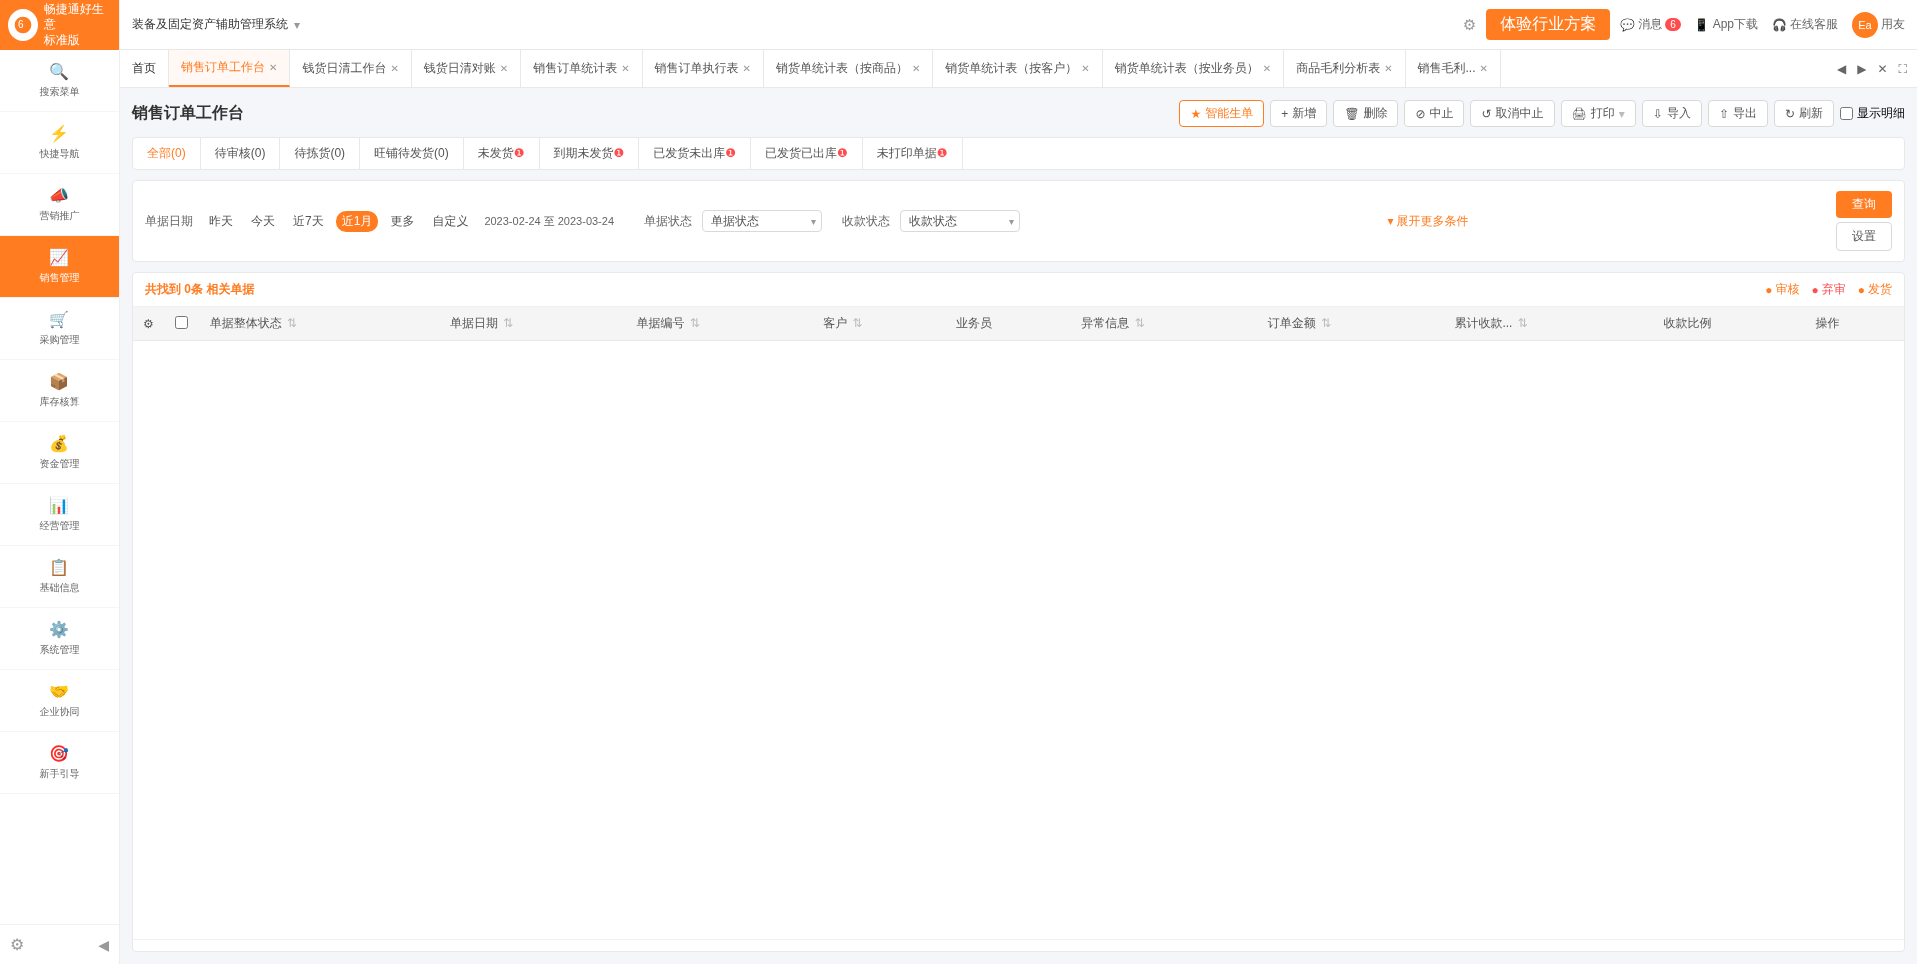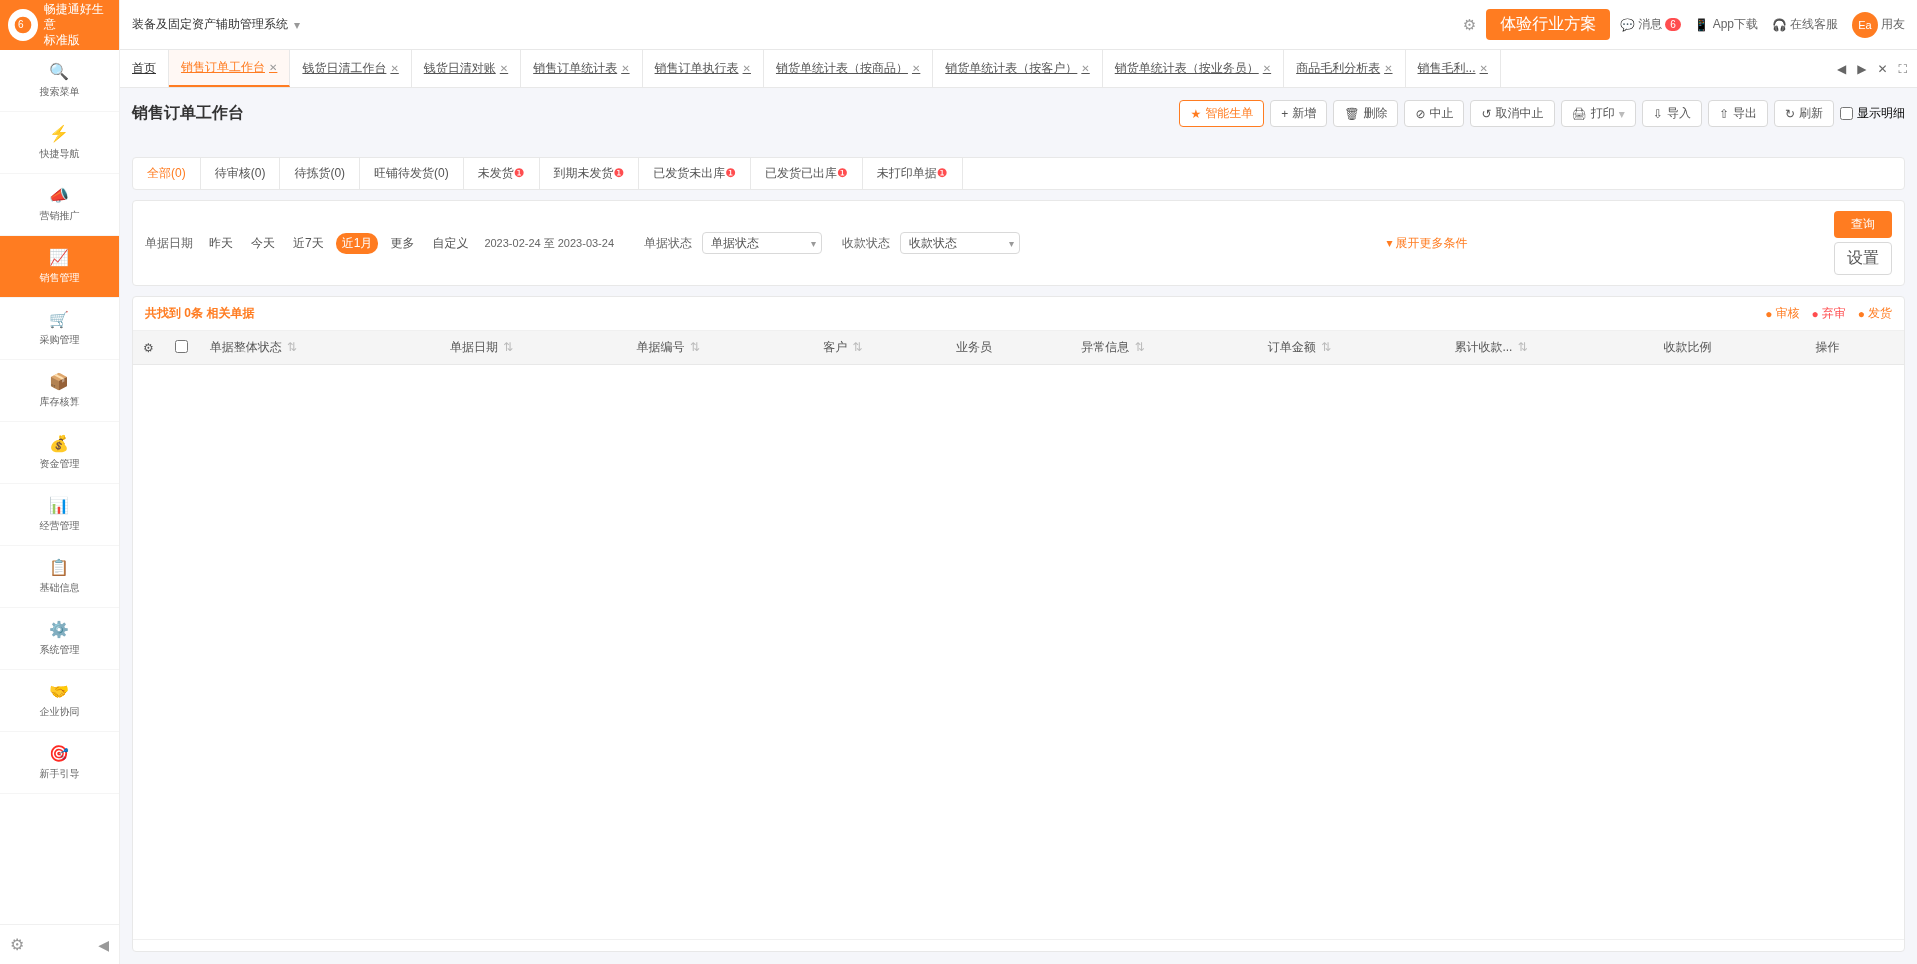--- a/index.html
+++ b/index.html
@@ -27,59 +27,59 @@
     .topbar-title { font-size: 13px; color: #333; flex: 1; display: flex; align-items: center; gap: 6px; }
     .topbar-title-arrow { color: #999; }
     .topbar-btn-orange { background: #ff7c21; color: #fff; border: none; border-radius: 4px; padding: 5px 14px; cursor: pointer; font-size: 16px; }
     .topbar-actions { display: flex; align-items: center; gap: 14px; color: #666; }
     .topbar-action-item { display: flex; align-items: center; gap: 3px; cursor: pointer; font-size: 12px; }
     .badge { background: #ff4d4f; color: #fff; border-radius: 10px; padding: 1px 5px; font-size: 10px; }
     .avatar-circle { width: 26px; height: 26px; border-radius: 50%; background: #ff7c21; color: #fff; display: flex; align-items: center; justify-content: center; font-size: 11px; }
 
     
     .tabbar { height: 38px; background: #fff; border-bottom: 1px solid #e8e8e8; display: flex; align-items: center; overflow: hidden; flex-shrink: 0; }
-    .tab { display: flex; align-items: center; padding: 0 12px; height: 100%; cursor: pointer; white-space: nowrap; color: #555; border-right: 1px solid #e8e8e8; gap: 4px; font-size: 12px; flex-shrink: 0; text-decoration: underline; }
+    .tab { display: flex; align-items: center; padding: 0 12px; height: 100%; cursor: pointer; white-space: nowrap; color: #555; border-right: 1px solid #e8e8e8; gap: 4px; font-size: 12px; flex-shrink: 0; }
     .tab.active { color: #ff7c21; border-bottom: 2px solid #ff7c21; background: #fff8f4; }
     .tab-home { background: #fff; color: #333; font-weight: 500; }
     .tab-close { color: #999; font-size: 10px; cursor: pointer; }
     .tabbar-nav { display: flex; align-items: center; padding: 0 6px; gap: 3px; margin-left: auto; }
     .tabbar-nav-btn { cursor: pointer; color: #666; padding: 2px 4px; }
 
     
     .content { flex: 1; overflow: hidden; display: flex; flex-direction: column; background: #f5f6fa; }
     .content-inner { flex: 1; overflow-y: auto; padding: 12px; display: flex; flex-direction: column; }
 
     
     .page-header { display: flex; align-items: center; justify-content: space-between; margin-bottom: 10px; }
     .page-title { font-size: 16px; font-weight: bold; color: #333; }
     .page-actions { display: flex; align-items: center; gap: 6px; }
     .btn-smart { background: #fff; border: 1px solid #ff7c21; color: #ff7c21; border-radius: 4px; padding: 4px 10px; cursor: pointer; display: flex; align-items: center; gap: 4px; font-size: 12px; }
     .btn-outline { background: #fff; border: 1px solid #d9d9d9; color: #555; border-radius: 4px; padding: 4px 10px; cursor: pointer; display: flex; align-items: center; gap: 4px; font-size: 12px; }
 
     
-    .sub-tabs { display: flex; align-items: center; gap: 0; background: #fff; border-radius: 4px; margin-bottom: 10px; border: 1px solid #e8e8e8; overflow: hidden; margin-top: 20px; }
+    .sub-tabs { display: flex; align-items: center; gap: 0; background: #fff; border-radius: 4px; margin-bottom: 10px; border: 1px solid #e8e8e8; overflow: hidden; }
     .sub-tab { padding: 7px 14px; cursor: pointer; color: #555; font-size: 12px; white-space: nowrap; border-right: 1px solid #e8e8e8; }
     .sub-tab.active { color: #ff7c21; font-weight: 500; }
     .sub-tab-count { color: inherit; }
     .sub-tab-count.red { color: #ff4d4f; }
 
     
     .filter-bar { background: #fff; border-radius: 4px; padding: 10px 12px; margin-bottom: 10px; border: 1px solid #e8e8e8; }
     .filter-row { display: flex; align-items: center; gap: 10px; flex-wrap: wrap; }
     .filter-label { color: #666; white-space: nowrap; font-size: 12px; }
     .filter-date-options { display: flex; gap: 6px; align-items: center; }
     .filter-date-btn { padding: 2px 6px; cursor: pointer; color: #555; font-size: 12px; border-radius: 2px; }
     .filter-date-btn.active { background: #ff7c21; color: #fff; border-radius: 10px; }
     .filter-date-range { color: #666; font-size: 11px; }
     .filter-select { border: 1px solid #d9d9d9; border-radius: 4px; padding: 3px 22px 3px 8px; color: #555; font-size: 12px; background: #fff; cursor: pointer; min-width: 120px; appearance: none; position: relative; }
     .filter-select-wrap { position: relative; display: inline-block; }
     .filter-select-wrap::after { content: '▾'; position: absolute; right: 6px; top: 50%; transform: translateY(-50%); color: #999; pointer-events: none; font-size: 10px; }
     .expand-btn { color: #ff7c21; cursor: pointer; display: flex; align-items: center; gap: 3px; font-size: 12px; margin-left: auto; }
     .btn-query { background: #ff7c21; color: #fff; border: none; border-radius: 4px; padding: 5px 16px; cursor: pointer; font-size: 12px; }
-    .btn-setting { background: #fff; border: 1px solid #d9d9d9; color: #555; border-radius: 4px; padding: 5px 12px; cursor: pointer; font-size: 16px; }
+    .btn-setting { background: #fff; border: 1px solid #d9d9d9; color: #555; border-radius: 4px; padding: 5px 12px; cursor: pointer; font-size: 12px; }
     .filter-actions-col { display: flex; flex-direction: column; gap: 4px; }
 
     
     .table-area { background: #fff; border-radius: 4px; border: 1px solid #e8e8e8; flex: 1; display: flex; flex-direction: column; overflow: hidden; }
     .table-toolbar { padding: 8px 12px; display: flex; align-items: center; justify-content: space-between; border-bottom: 1px solid #f0f0f0; text-align: center; }
     .table-count { color: #666; font-size: 12px; }
     .table-count span { color: #ff7c21; font-weight: bold; }
     .table-actions { display: flex; gap: 12px; }
     .table-action-btn { color: #ff7c21; cursor: pointer; font-size: 12px; display: flex; align-items: center; gap: 3px; }
     .table-action-btn.orange { color: #ff7c21; }

